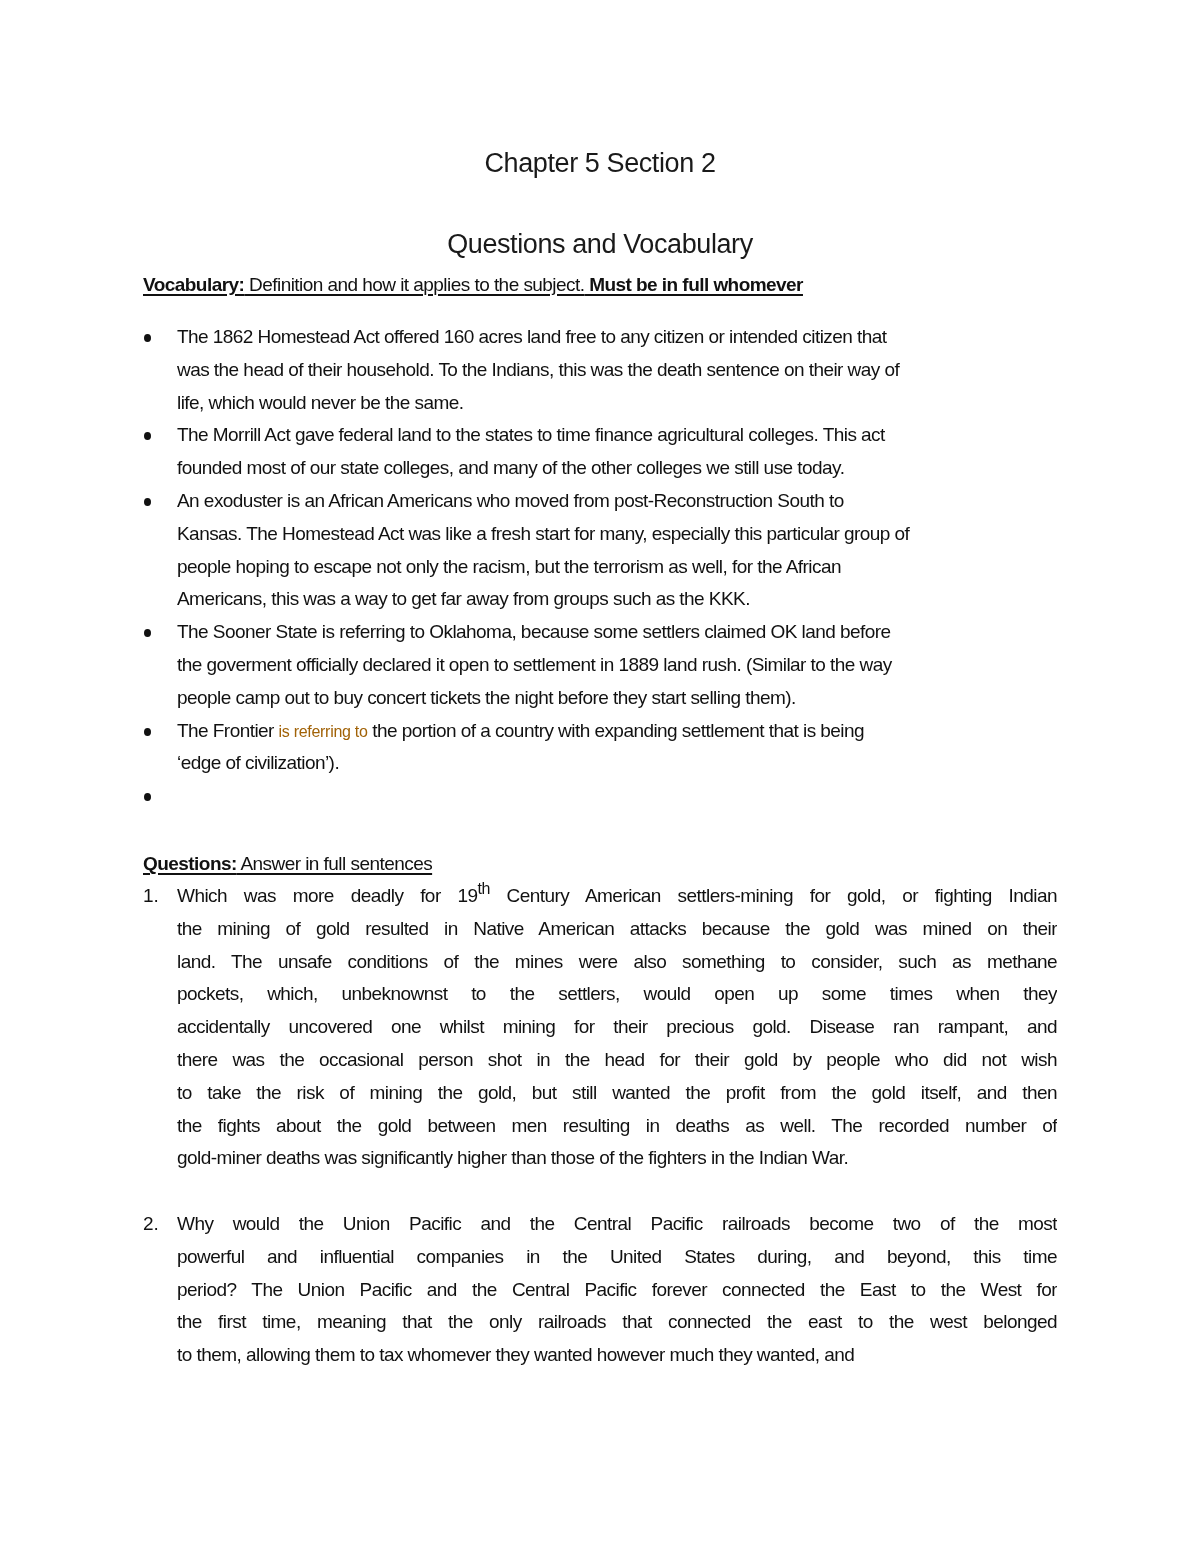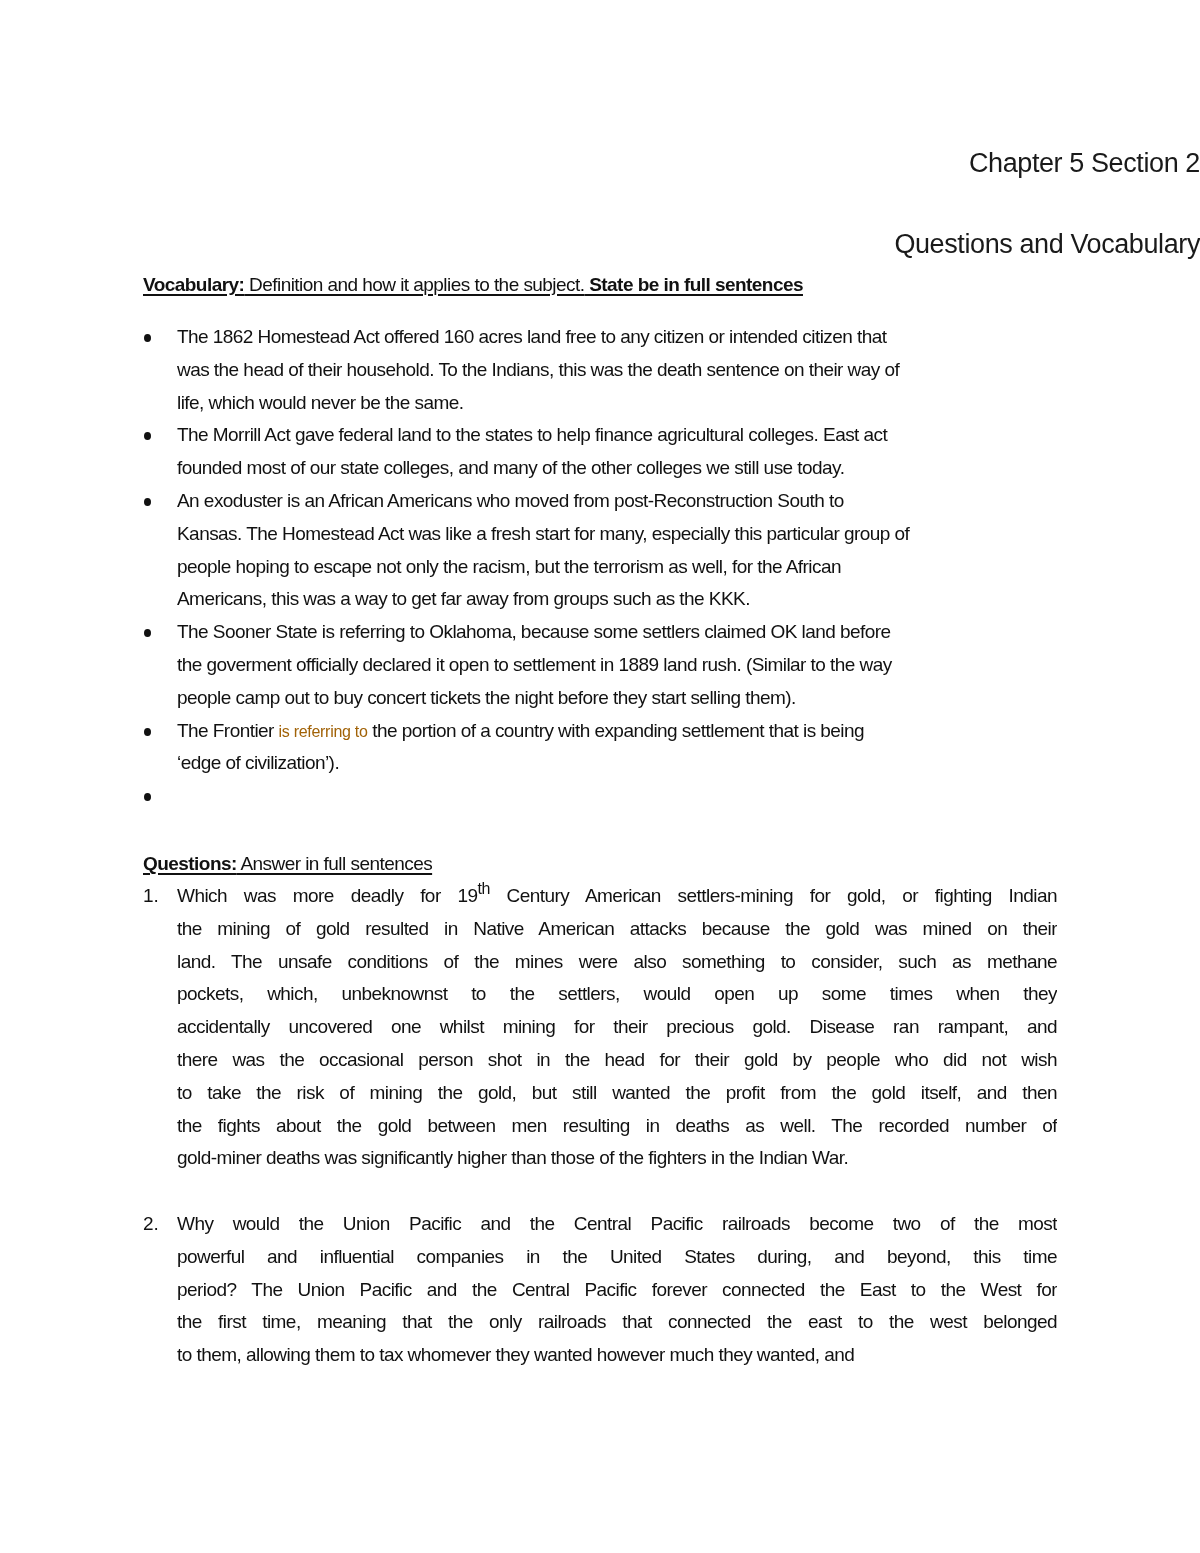--- a/index.html
+++ b/index.html
@@ -18,21 +18,21 @@
   .page {
     position: absolute;
     left: 0; top: 0;
     width: 1200px;
     height: 1553px;
     background: #ffffff;
   }
   .title {
     position: absolute;
     left: 0; width: 1200px;
-    text-align: right;
+    text-align: center;
     font-size: 27px;
     font-weight: 300;
     letter-spacing: -0.4px;
     line-height: 32px;
     color: #1a1a1a;
     margin: 0;
   }
   .title.t1 { top: 147px; }
   .title.t2 { top: 228px; }
 
@@ -104,32 +104,32 @@
   .gap { height: 32.8px; }
 </style>
 </head>
 <body>
 
 <div class="page">
 
   <h1 class="title t1">Chapter 5 Section 2</h1>
   <h2 class="title t2">Questions and Vocabulary</h2>
 
-  <p class="heading" style="top:268px;"><b>Vocabulary:</b><span class="norm"> Definition and how it applies to the subject.</span><b> State be in full sentences</b></p>
+  <p class="heading" style="top:268px;"><b>Vocabulary:</b><span class="norm"> Definition and how it applies to the subject.</span><b> Must be in full whomever</b></p>
 
   <div class="block" id="vocab-list" style="top:321px;">
       <div class="item">
         <span class="marker dot"></span>
         <span class="line">The 1862 Homestead Act offered 160 acres land free to any citizen or intended citizen that</span>
         <span class="line">was the head of their household. To the Indians, this was the death sentence on their way of</span>
         <span class="line">life, which would never be the same.</span>
       </div>
       <div class="item">
         <span class="marker dot"></span>
-        <span class="line">The Morrill Act gave federal land to the states to help finance agricultural colleges. East act</span>
+        <span class="line">The Morrill Act gave federal land to the states to time finance agricultural colleges. This act</span>
         <span class="line">founded most of our state colleges, and many of the other colleges we still use today.</span>
       </div>
       <div class="item">
         <span class="marker dot"></span>
         <span class="line">An exoduster is an African Americans who moved from post-Reconstruction South to</span>
         <span class="line">Kansas. The Homestead Act was like a fresh start for many, especially this particular group of</span>
         <span class="line">people hoping to escape not only the racism, but the terrorism as well, for the African</span>
         <span class="line">Americans, this was a way to get far away from groups such as the KKK.</span>
       </div>
       <div class="item">

